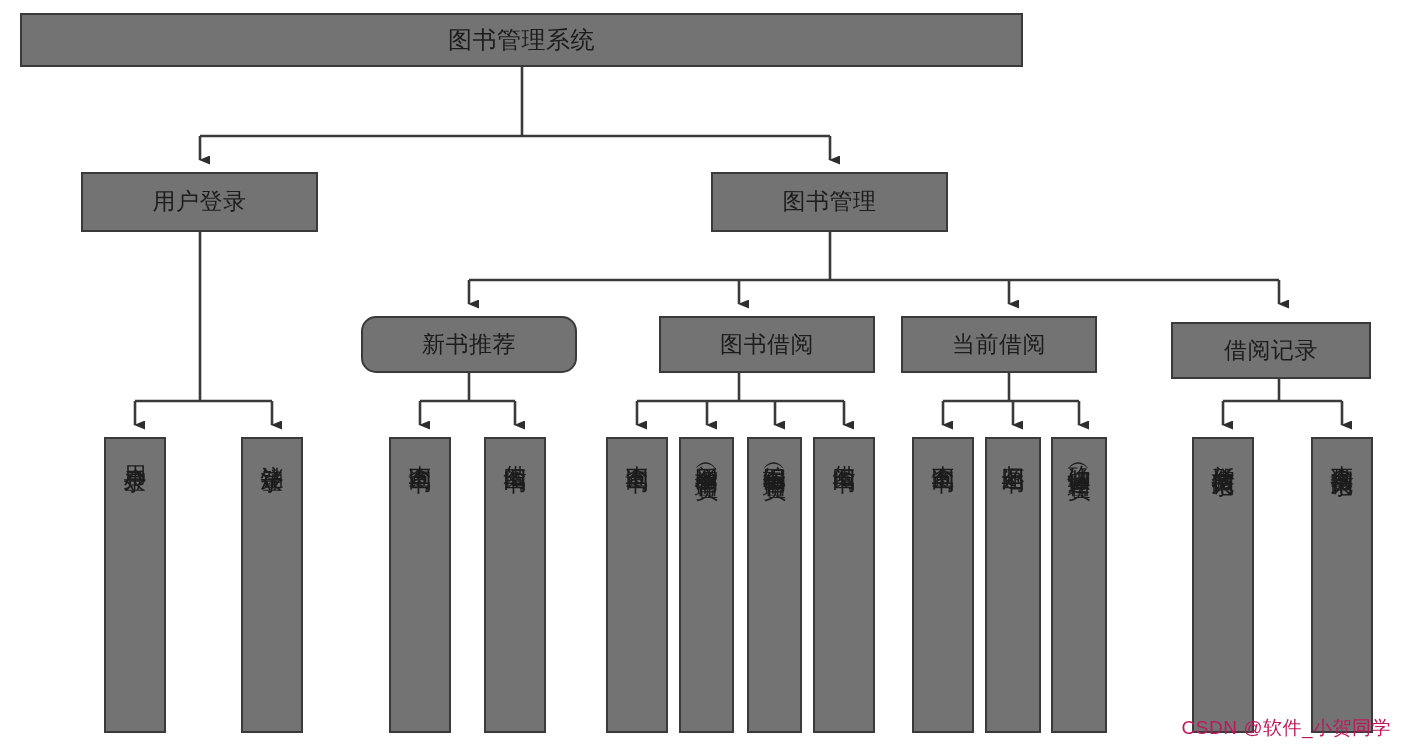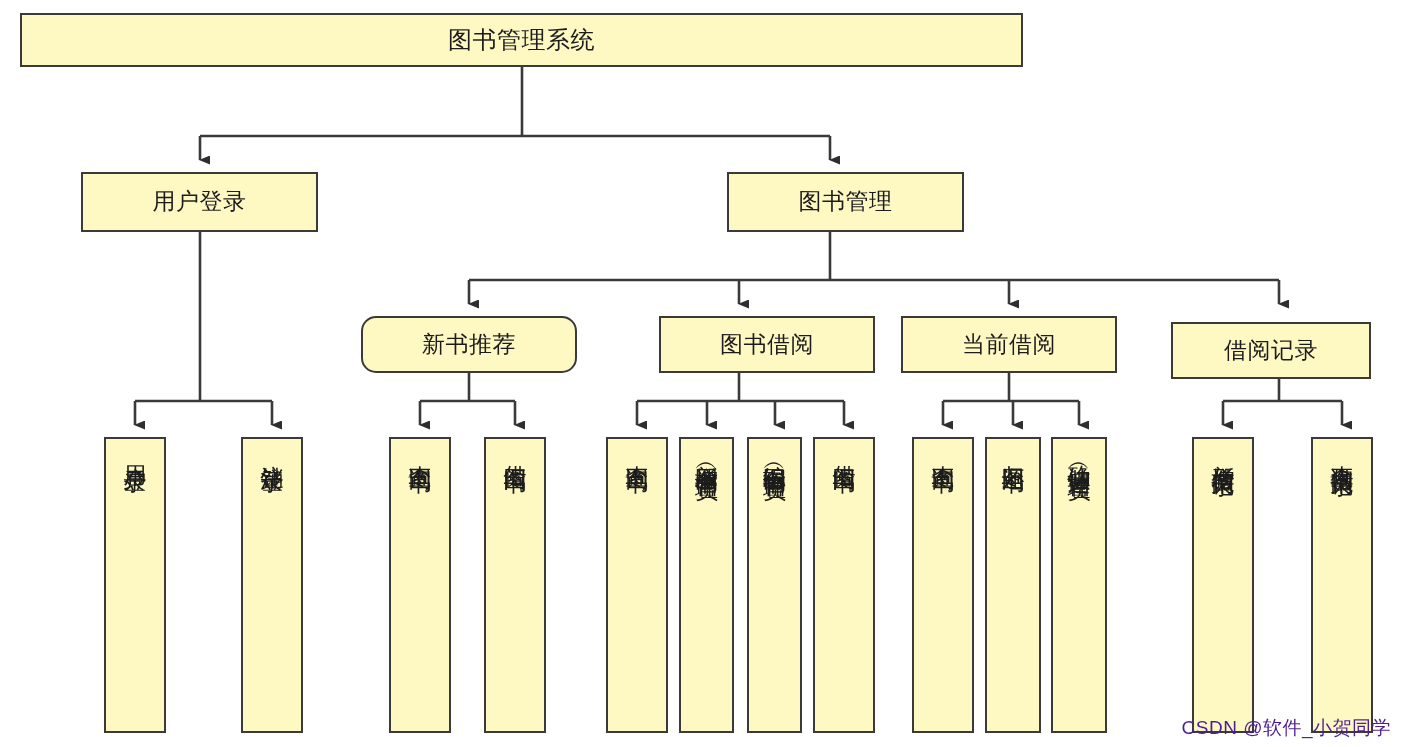--- a/index.html
+++ b/index.html
@@ -22,21 +22,21 @@
   svg.diagram-canvas {
     position: absolute;
     left: 0;
     top: 0;
     width: 1405px;
     height: 747px;
   }
   .node-box {
     position: absolute;
     box-sizing: border-box;
-    background: #fef9c3;
+    background: #737373;
     border: 2px solid #3a3a3a;
     display: flex;
     align-items: center;
     justify-content: center;
     color: #222222;
   }
   .node-label {
     font-family: "Liberation Sans", "DejaVu Sans", sans-serif;
     color: #1c1c1c;
     line-height: 1.18;
@@ -56,21 +56,21 @@
     text-orientation: upright;
     letter-spacing: 2px;
     line-height: 1;
     white-space: nowrap;
   }
   .watermark {
     position: absolute;
     right: 14px;
     bottom: 6px;
     font-size: 19px;
-    color: #4c1d95;
+    color: #be185d;
     font-family: "Liberation Sans", "DejaVu Sans", sans-serif;
     letter-spacing: 0.5px;
     white-space: nowrap;
     pointer-events: none;
   }
 </style>
 </head>
 <body>
 
 <div id="diagram-root">
@@ -119,32 +119,32 @@
   </svg>
 
   <div class="node-box level-0" id="box-root" style="left: 20px; top: 13px; width: 1003px; height: 54px;">
     <span class="node-label">图书管理系统</span>
   </div>
 
   <div id="level1-layer">
       <div class="node-box level-1" style="left: 81px; top: 172px; width: 237px; height: 60px;">
         <span class="node-label">用户登录</span>
       </div>
-      <div class="node-box level-1" style="left: 711px; top: 172px; width: 237px; height: 60px; margin-left: 16px;">
+      <div class="node-box level-1" style="left: 711px; top: 172px; width: 237px; height: 60px;">
         <span class="node-label">图书管理</span>
       </div>
     </div>
   <div id="level2-layer">
       <div class="node-box level-2" style="left: 361px; top: 316px; width: 216px; height: 57px; border-radius: 15px;">
         <span class="node-label">新书推荐</span>
       </div>
       <div class="node-box level-2" style="left: 659px; top: 316px; width: 216px; height: 57px;">
         <span class="node-label">图书借阅</span>
       </div>
-      <div class="node-box level-2" style="left: 901px; top: 316px; width: 216px; height: 57px;">
+      <div class="node-box level-2" style="left: 901px; top: 316px; width: 196px; height: 57px;">
         <span class="node-label">当前借阅</span>
       </div>
       <div class="node-box level-2" style="left: 1171px; top: 316px; width: 200px; height: 57px; margin-top: 6px;">
         <span class="node-label">借阅记录</span>
       </div>
     </div>
   <div id="level3-layer">
       <div class="node-box level-3" style="left: 104px; top: 437px; width: 62px; height: 296px;">
         <span class="node-label">用户登录</span>
       </div>

